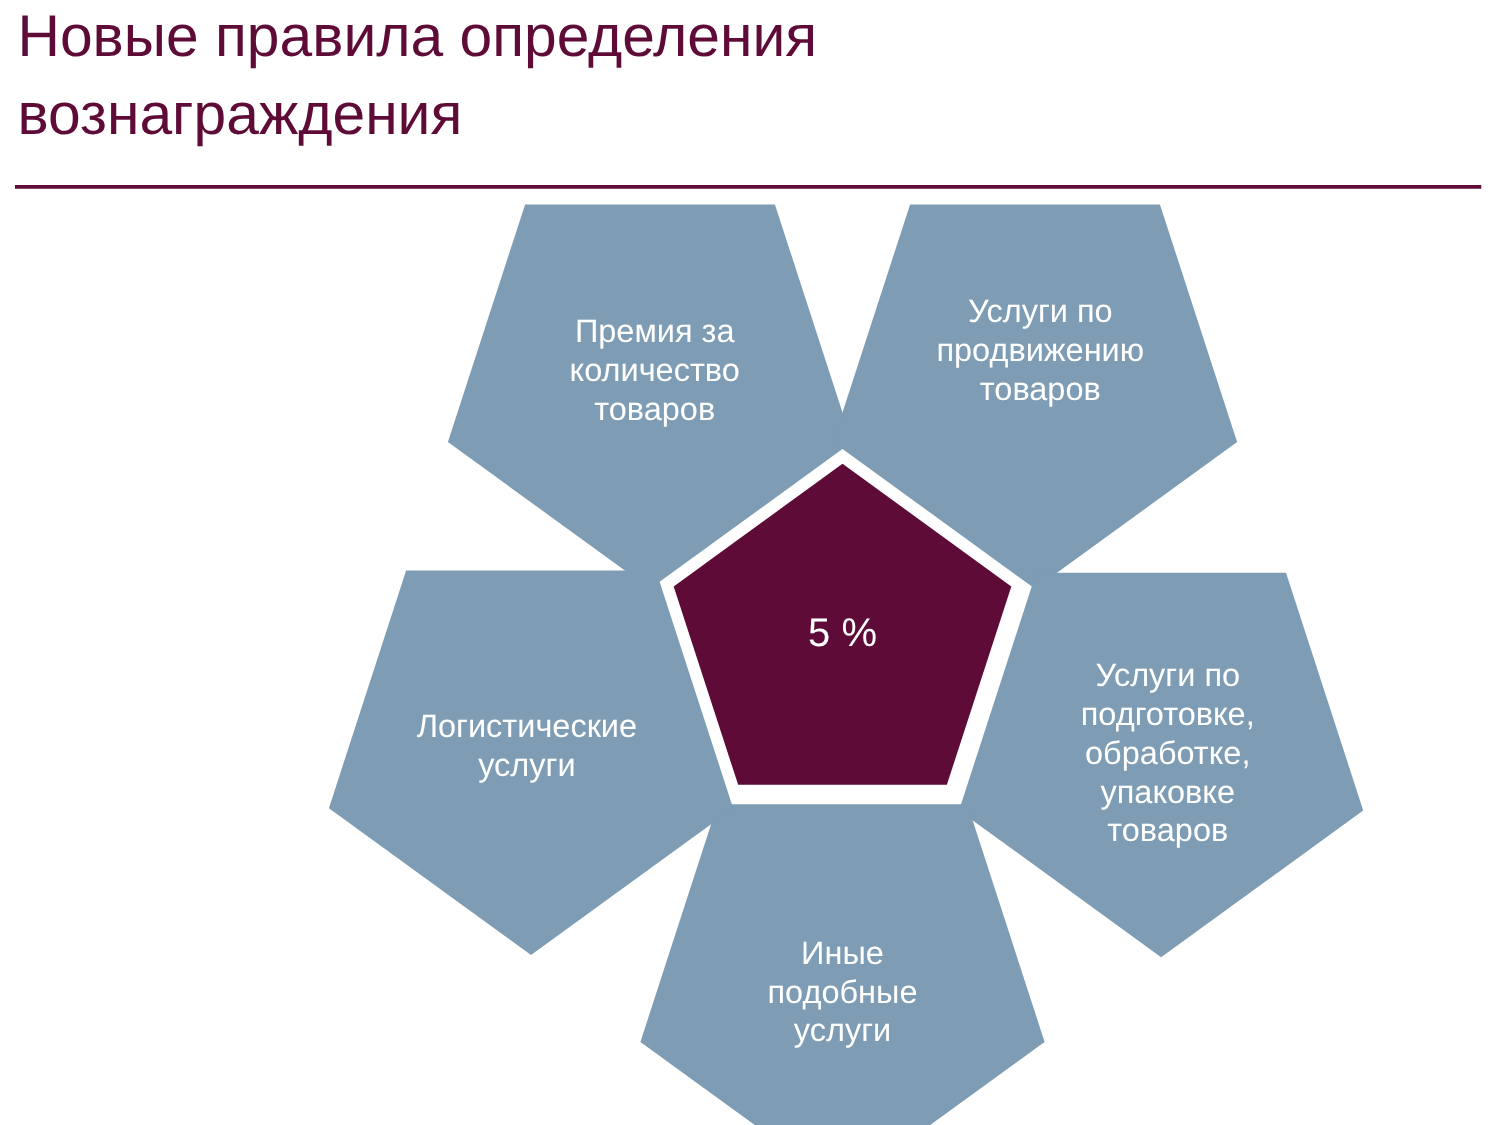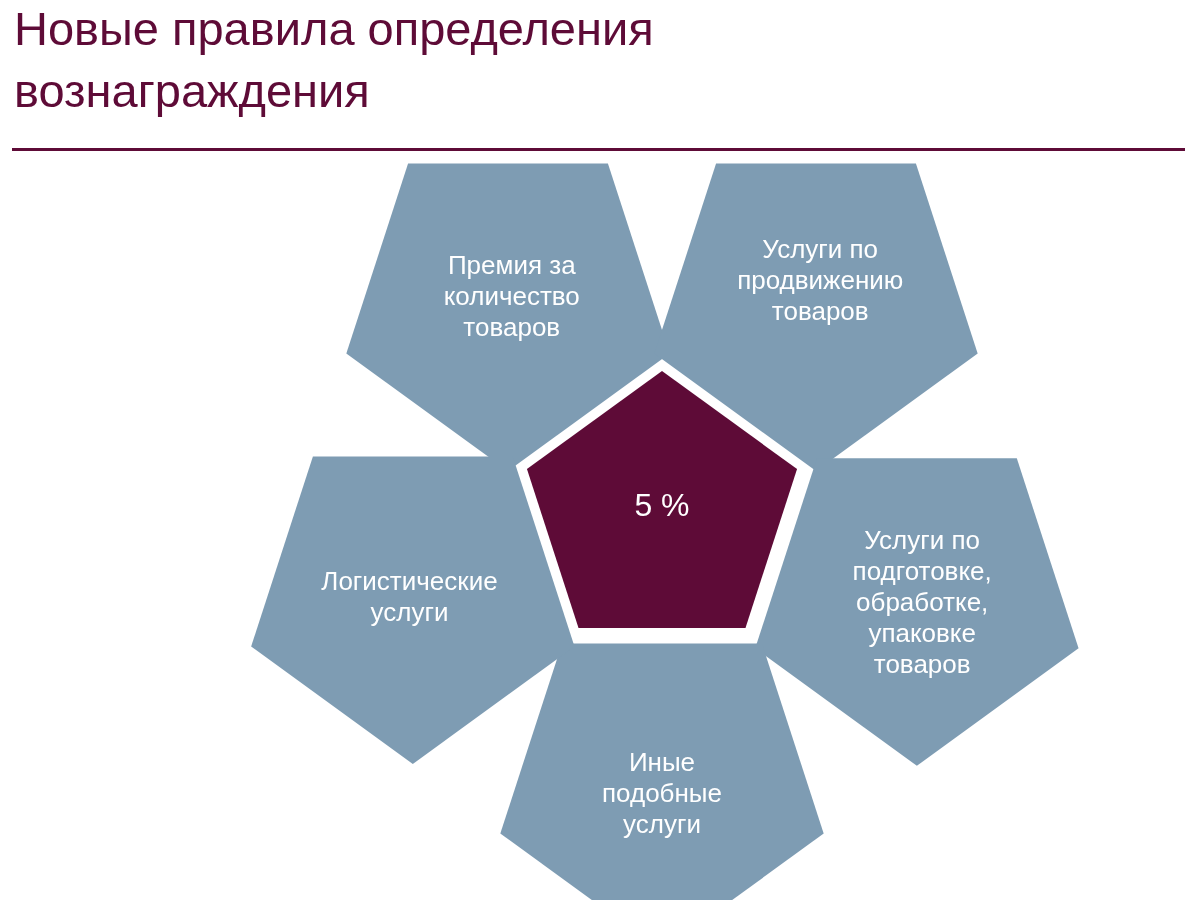--- a/index.html
+++ b/index.html
@@ -40,20 +40,21 @@
     background: #5E0B37;
   }
 
   
   #diagram-wrap {
     position: absolute;
     left: 0;
     top: 0;
     width: 984px;
     height: 900px;
+    padding-left: 12px;
   }
   #petal-diagram {
     display: block;
     width: 1198px;
     height: 900px;
   }
 
   .petal-shape { }
   .center-shape { }
 

